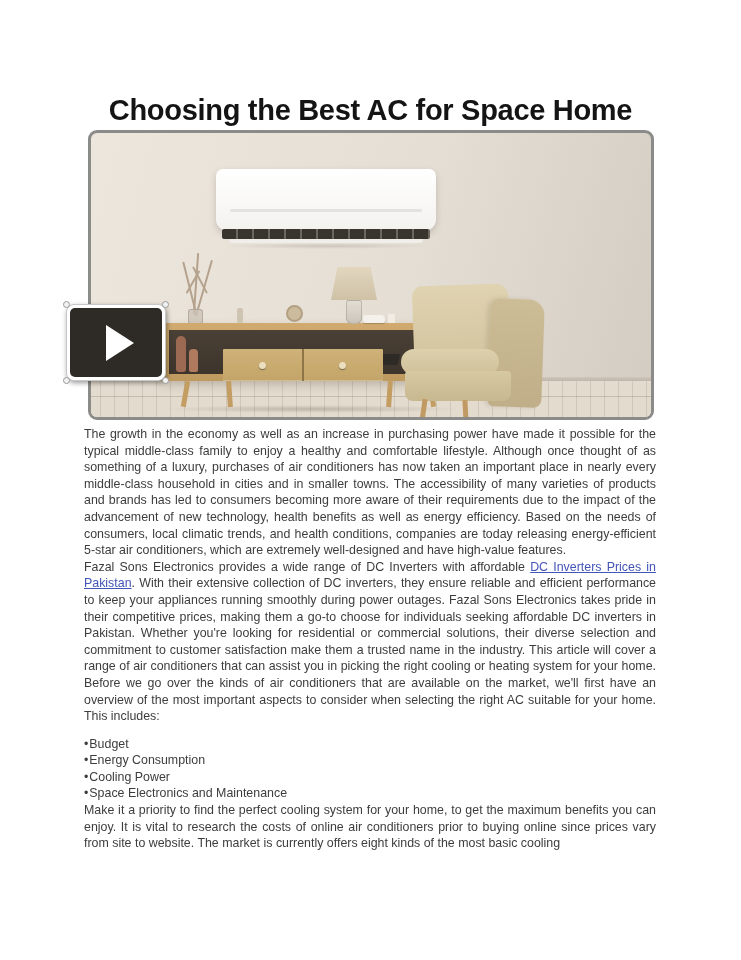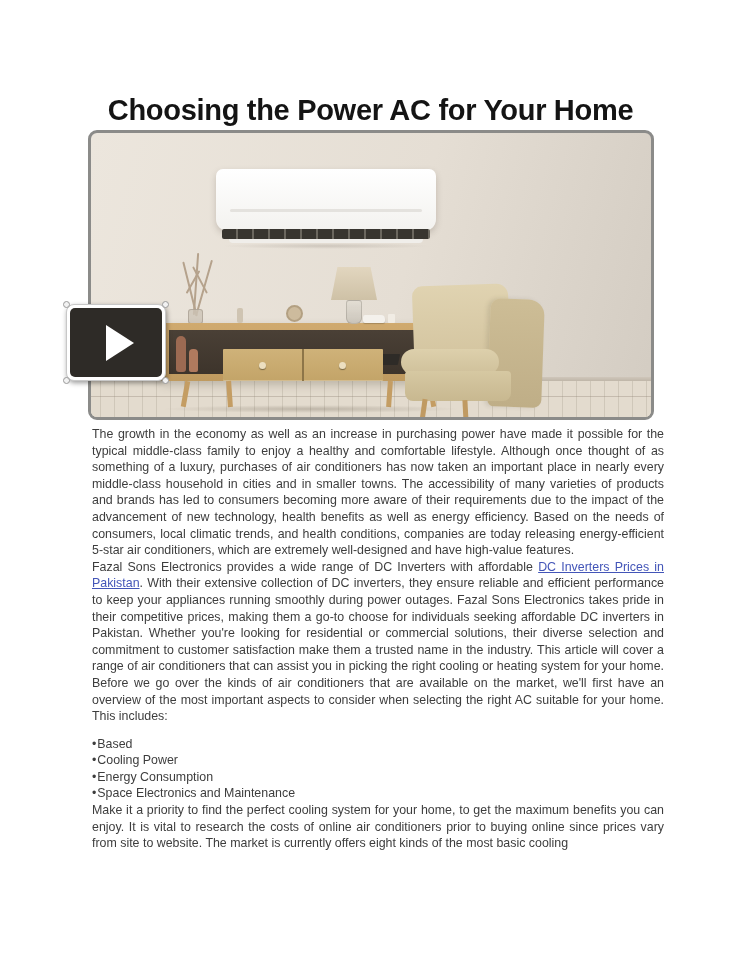--- a/index.html
+++ b/index.html
@@ -105,35 +105,35 @@
   }
   .play-tri {
     position:absolute; left:36px; top:17px; width:0; height:0;
     border-left:28px solid #ffffff; border-top:18px solid transparent; border-bottom:18px solid transparent;
   }
   .handle { position:absolute; width:7px; height:7px; background:#f2f2f2; border:1px solid #9a9a9a; border-radius:50%; }
   .h-tl { left:-4px; top:-4px; } .h-tr { right:-4px; top:-4px; }
   .h-bl { left:-4px; bottom:-4px; } .h-br { right:-4px; bottom:-4px; }
   
   .article {
-    position:absolute; left:92px; top:426px; width:572px;
+    position:absolute; left:84px; top:426px; width:572px;
     font-size:12.4px; line-height:16.6px; color:var(--body-text,#3d3d3d);
     text-align:justify;
   }
   .article p { margin:0; }
   a.link { color:var(--link-blue,#4355b8); text-decoration:underline; cursor:pointer; }
   ul.bullets { list-style:none; margin:11px 0 0 0; padding:0; text-align:left; }
   ul.bullets li::before { content:"\2022"; margin-right:1px; }
 </style>
 </head>
 <body>
 
 <div class="page">
 
-  <h1 class="title">Choosing the Power AC for Your Home</h1>
+  <h1 class="title">Choosing the Best AC for Space Home</h1>
 
   <div class="photo">
     <div class="floor"></div>
     <div class="floor-line"></div>
     <div class="baseboard"></div>
 
     <div class="ac">
       <div class="ac-groove"></div>
     </div>
     <div class="ac-vent"></div>
@@ -194,23 +194,23 @@
   </div>
 
   <div class="article">
     <p>
       <span>The growth in the economy as well as an increase in purchasing power have made it possible for the typical middle-class family to enjoy a healthy and comfortable lifestyle. Although once thought of as something of a luxury, purchases of air conditioners has now taken an important place in nearly every middle-class household in cities and in smaller towns. The accessibility of many varieties of products and brands has led to consumers becoming more aware of their requirements due to the impact of the advancement of new technology, health benefits as well as energy efficiency. Based on the needs of consumers, local climatic trends, and health conditions, companies are today releasing energy-efficient 5-star air conditioners, which are extremely well-designed and have high-value features.</span>
     </p>
     <p>
       <span>Fazal Sons Electronics provides a wide range of DC Inverters with affordable </span><a class="link">DC Inverters Prices in Pakistan</a><span>. With their extensive collection of DC inverters, they ensure reliable and efficient performance to keep your appliances running smoothly during power outages. Fazal Sons Electronics takes pride in their competitive prices, making them a go-to choose for individuals seeking affordable DC inverters in Pakistan. Whether you're looking for residential or commercial solutions, their diverse selection and commitment to customer satisfaction make them a trusted name in the industry. This article will cover a range of air conditioners that can assist you in picking the right cooling or heating system for your home. Before we go over the kinds of air conditioners that are available on the market, we'll first have an overview of the most important aspects to consider when selecting the right AC suitable for your home. This includes:</span>
     </p>
     <ul class="bullets">
-      <li>Based</li>
+      <li>Budget</li>
+      <li>Energy Consumption</li>
       <li>Cooling Power</li>
-      <li>Energy Consumption</li>
       <li>Space Electronics and Maintenance</li>
     </ul>
     <p>
       <span>Make it a priority to find the perfect cooling system for your home, to get the maximum benefits you can enjoy. It is vital to research the costs of online air conditioners prior to buying online since prices vary from site to website. The market is currently offers eight kinds of the most basic cooling</span>
     </p>
   </div>
 
 </div>
 
 </body></html>

